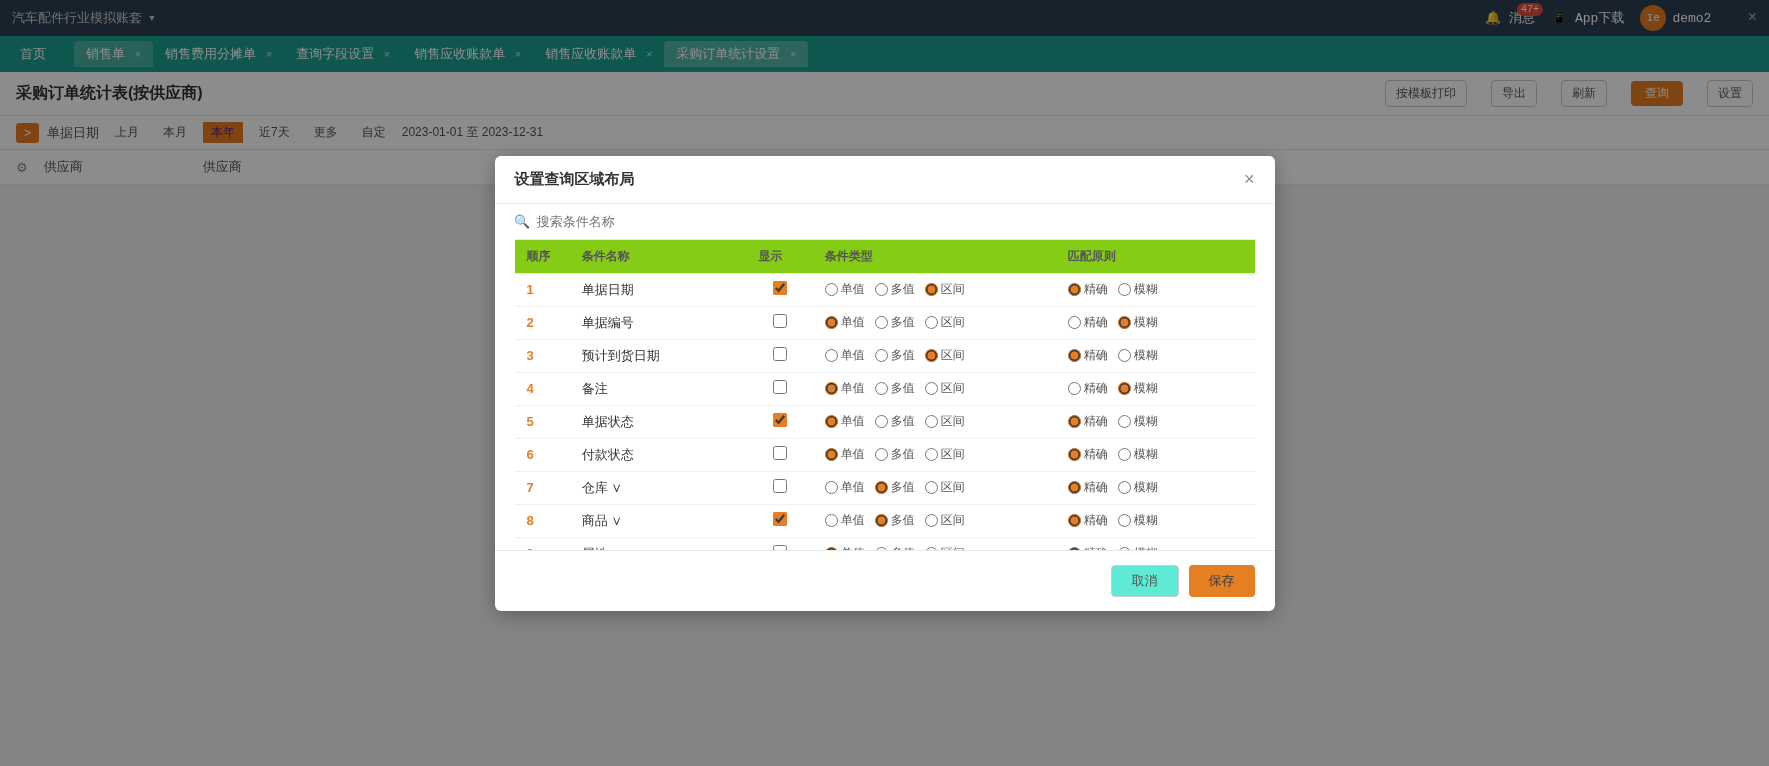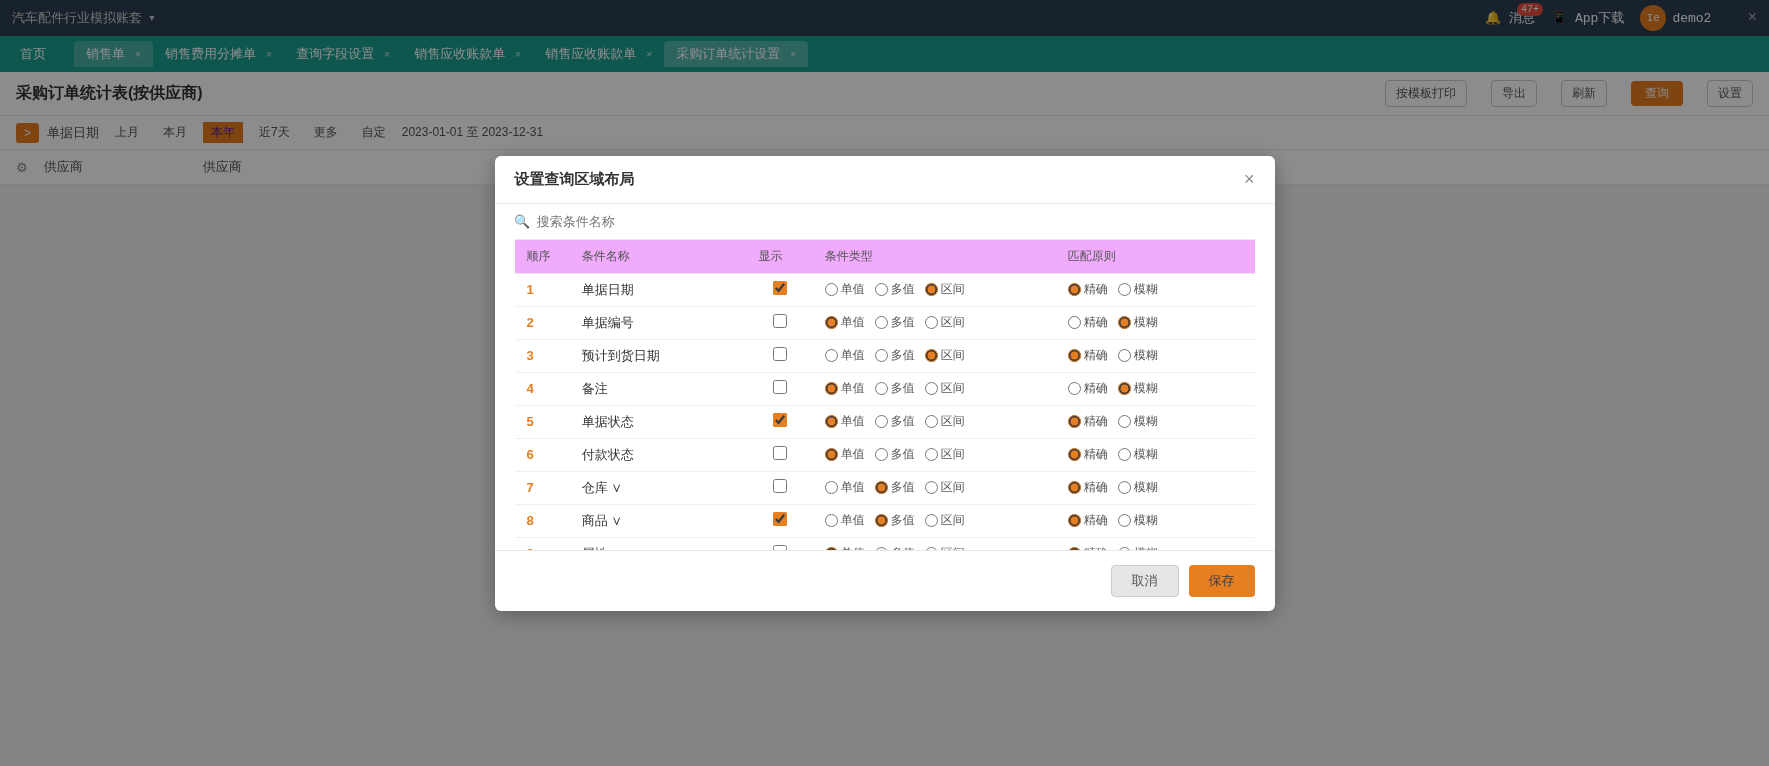--- a/index.html
+++ b/index.html
@@ -144,27 +144,27 @@
       border: none;
       outline: none;
       font-size: 13px;
       color: #555;
       width: 180px;
     }
 
     
     .config-table { width: 100%; border-collapse: collapse; }
     .config-table th {
-      background: #f0abfc;
+      background: #84cc16;
       padding: 8px 12px;
       text-align: left;
       font-size: 12px;
       color: #555;
       border-bottom: 1px solid #e8e8e8;
-      font-weight: normal;
+      font-weight: bold;
     }
     .config-table td {
       padding: 7px 12px;
       font-size: 13px;
       color: #333;
       border-bottom: 1px solid #f0f0f0;
       vertical-align: middle;
     }
     .order-num { color: #e67e22; font-weight: bold; }
     .table-scroll { overflow-y: auto; max-height: 310px; }
@@ -178,21 +178,21 @@
     
     .modal-footer {
       padding: 14px 20px;
       display: flex;
       justify-content: flex-end;
       gap: 10px;
       border-top: 1px solid #e8e8e8;
       margin-top: auto;
     }
     .btn-cancel {
-      background: #e5e5e5;
+      background: #5eead4;
       border: 1px solid #ccc;
       padding: 6px 20px;
       border-radius: 4px;
       cursor: pointer;
       font-size: 13px;
       color: #555;
     }
     .btn-save {
       background: #e67e22;
       border: none;

